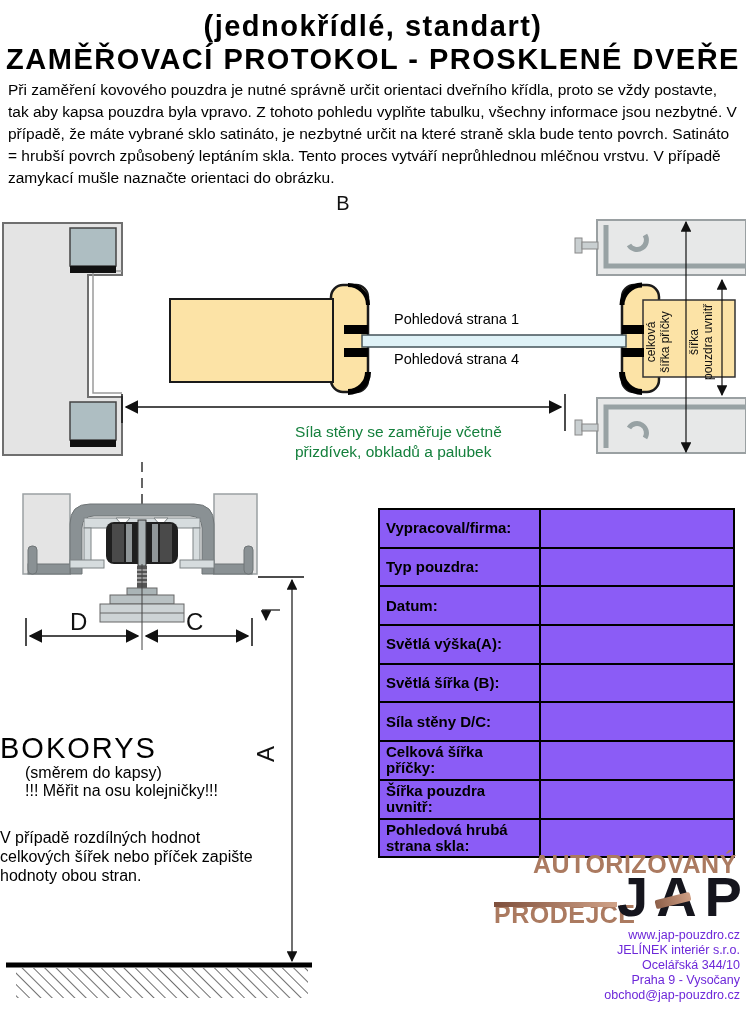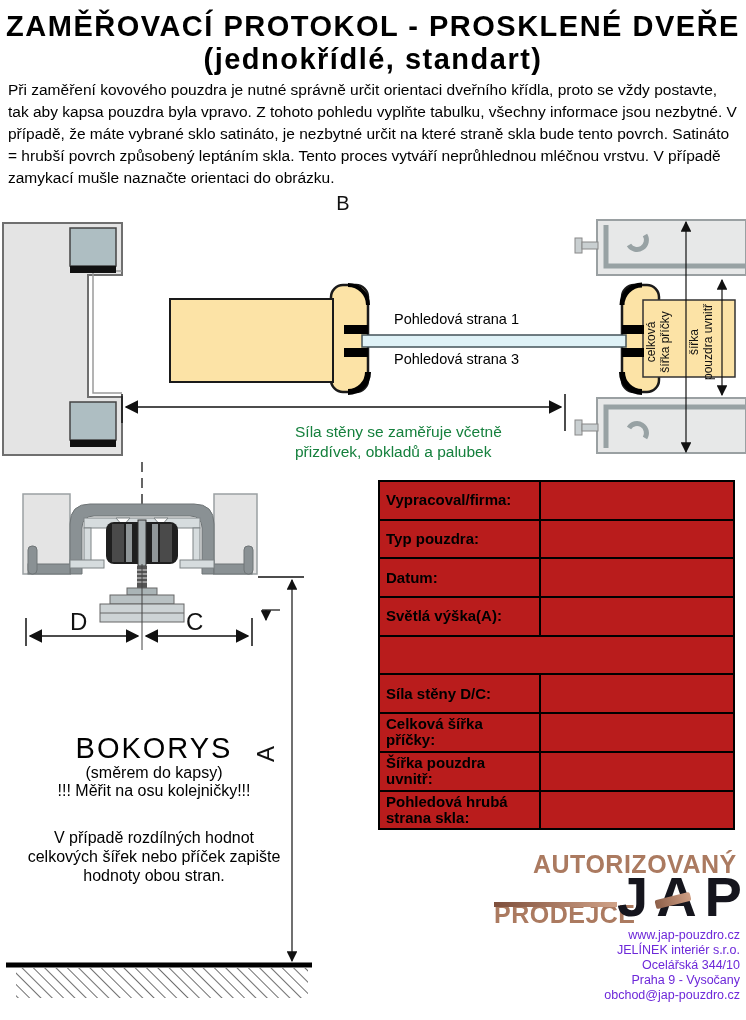--- a/index.html
+++ b/index.html
@@ -21,26 +21,26 @@
   .side2 { left:394px; top:351px; }
   .rotlabel { width:120px; height:28px; text-align:center; font-size:12px; line-height:13.5px;
               white-space:pre-line; transform:rotate(-90deg); color:#111; }
   .rot-total { left:599px; top:328px; }
   .rot-inner { left:642px; top:328px; }
   .red-note { left:295px; top:422px; color:#15803d; font-size:15.5px; line-height:20px; white-space:pre-line; }
   .dim-d { left:70px; top:608px; }
   .dim-c { left:186px; top:608px; }
   .dim-a { left:258px; top:740px; transform:rotate(-90deg); }
   
-  .bokorys-block { left:16px; top:733px; width:276px; text-align:center; }
+  .bokorys-block { left:0; top:733px; width:276px; }
   .bokorys-title { font-size:29px; line-height:31px; letter-spacing:2px; }
-  .bokorys-sub { font-size:16px; line-height:18px; }
+  .bokorys-sub { font-size:16px; line-height:18px;padding-left:25px; }
   .bokorys-note { margin-top:28px; font-size:16px; line-height:19px; white-space:pre-line; }
   
-  .form-table { left:378px; top:480px; width:353px; border:2px solid #000; background:#b91c1c; }
+  .form-table { left:378px; top:508px; width:353px; border:2px solid #000; background:#8b5cf6; }
   .ft-row { display:flex; height:36.7px; border-top:2px solid #000; }
   .ft-row:first-child { border-top:none; }
   .ft-label { width:151px; border-right:2px solid #000; display:flex; align-items:center;
               padding:0 2px 0 6px; font-weight:bold; font-size:15px; line-height:16px; white-space:pre-line; }
   .ft-value { flex:1; }
   
   .auth-word { left:494px; font-weight:bold; font-size:25px; line-height:26px;
                letter-spacing:0.5px; color:#ab7a60; }
   .auth-1 { top:851px;margin-left:39px; }
   .auth-2 { top:901px;text-align:right; }
@@ -50,22 +50,22 @@
               letter-spacing:8px; color:#15151d; }
   .jap-ribbon { left:655px; top:896px; width:36px; height:9px; transform:rotate(-14deg);
                 background:linear-gradient(90deg,#8d5f49,#cf9f85); border-radius:2px; }
   .contact { left:440px; top:928px; width:300px; text-align:right; font-size:12.5px;
              line-height:15px; color:#6d28d9; }
 </style>
 </head>
 <body>
 
 <div class="abs doc-title">
+  <div>(jednokřídlé, standart)</div>
   <div>ZAMĚŘOVACÍ PROTOKOL - PROSKLENÉ DVEŘE</div>
-  <div>(jednokřídlé, standart)</div>
 </div>
 
 <div class="abs intro">Při zaměření kovového pouzdra je nutné správně určit orientaci dveřního křídla, proto se vždy postavte, tak aby kapsa pouzdra byla vpravo. Z tohoto pohledu vyplňte tabulku, všechny informace jsou nezbytné. V případě, že máte vybrané sklo satináto, je nezbytné určit na které straně skla bude tento povrch. Satináto = hrubší povrch způsobený leptáním skla. Tento proces vytváří neprůhlednou mléčnou vrstvu. V případě zamykací mušle naznačte orientaci do obrázku.</div>
 
 <svg class="abs" style="left:0;top:195px;" width="746" height="280" viewBox="0 0 746 280">
   <defs>
     <marker id="arrA" viewBox="0 0 10 10" refX="9" refY="5" markerWidth="9" markerHeight="9" orient="auto-start-reverse">
         <path d="M0,0 L10,5 L0,10 z" fill="#111"></path>
       </marker>
   </defs>
@@ -121,21 +121,21 @@
     <line x1="565" y1="199" x2="565" y2="236"></line>
     <line x1="126" y1="212" x2="561" y2="212" marker-start="url(#arrA)" marker-end="url(#arrA)"></line>
   </g>
 
   <line x1="686" y1="27" x2="686" y2="257" stroke="#111" stroke-width="1.2" marker-start="url(#arrA)" marker-end="url(#arrA)"></line>
   <line x1="722" y1="85" x2="722" y2="200" stroke="#111" stroke-width="1.2" marker-start="url(#arrA)" marker-end="url(#arrA)"></line>
 </svg>
 
 <div class="abs dim-b dimlabel">B</div>
 <div class="abs side-label side1">Pohledová strana 1</div>
-<div class="abs side-label side2">Pohledová strana 3</div>
+<div class="abs side-label side2">Pohledová strana 4</div>
 <div class="abs rotlabel rot-total">celková
 šířka příčky</div>
 <div class="abs rotlabel rot-inner">šířka
 pouzdra uvnitř</div>
 <div class="abs red-note">Síla stěny se zaměřuje včetně
 přizdívek, obkladů a palubek</div>
 
 <svg class="abs" style="left:0;top:460px;" width="380" height="560" viewBox="0 0 380 560">
   <defs>
     <marker id="arrB" viewBox="0 0 10 10" refX="9" refY="5" markerWidth="9" markerHeight="9" orient="auto-start-reverse">
@@ -240,20 +240,21 @@
     </div>
   <div class="ft-row">
       <div class="ft-label">Datum:</div>
       <div class="ft-value"></div>
     </div>
   <div class="ft-row">
       <div class="ft-label">Světlá výška(A):</div>
       <div class="ft-value"></div>
     </div>
   <div class="ft-row">
+      <div class="ft-label">Světlá šířka (B):</div>
       <div class="ft-value"></div>
     </div>
   <div class="ft-row">
       <div class="ft-label">Síla stěny D/C:</div>
       <div class="ft-value"></div>
     </div>
   <div class="ft-row">
       <div class="ft-label">Celková šířka
 příčky:</div>
       <div class="ft-value"></div>

